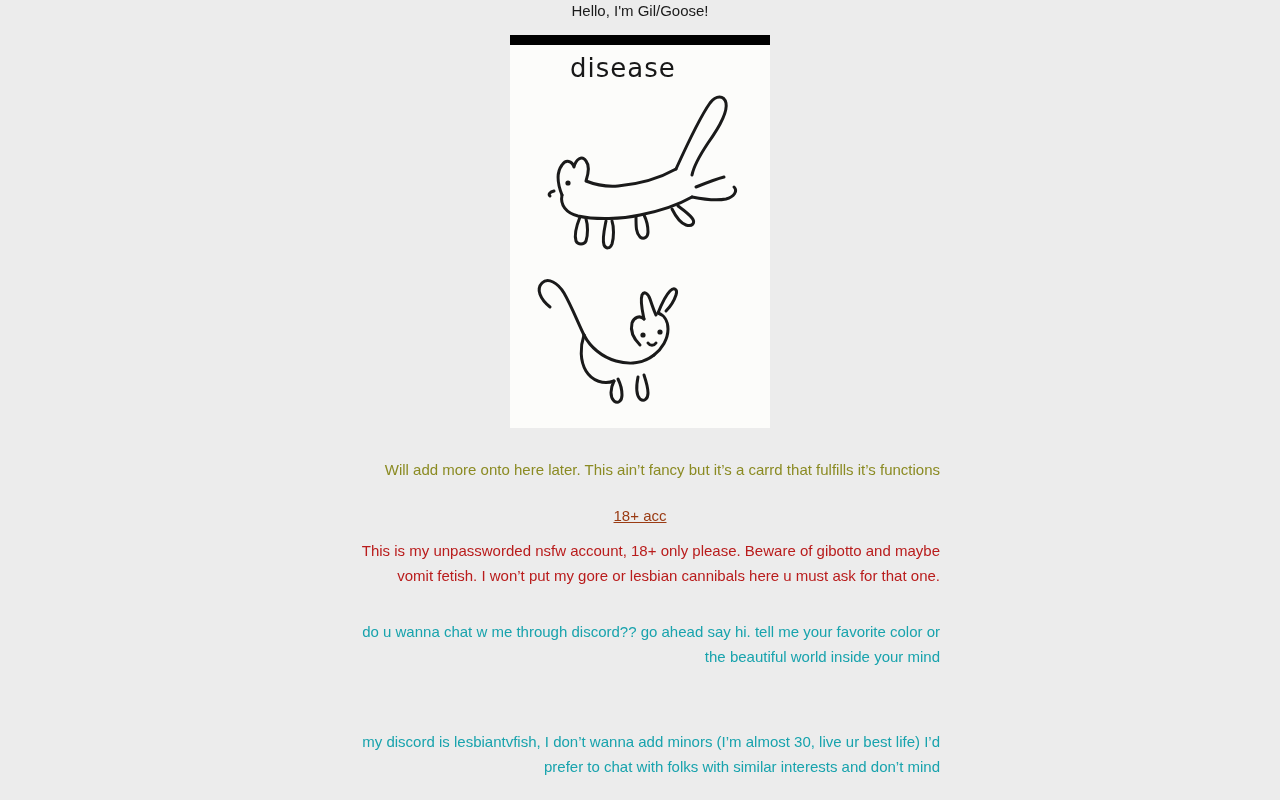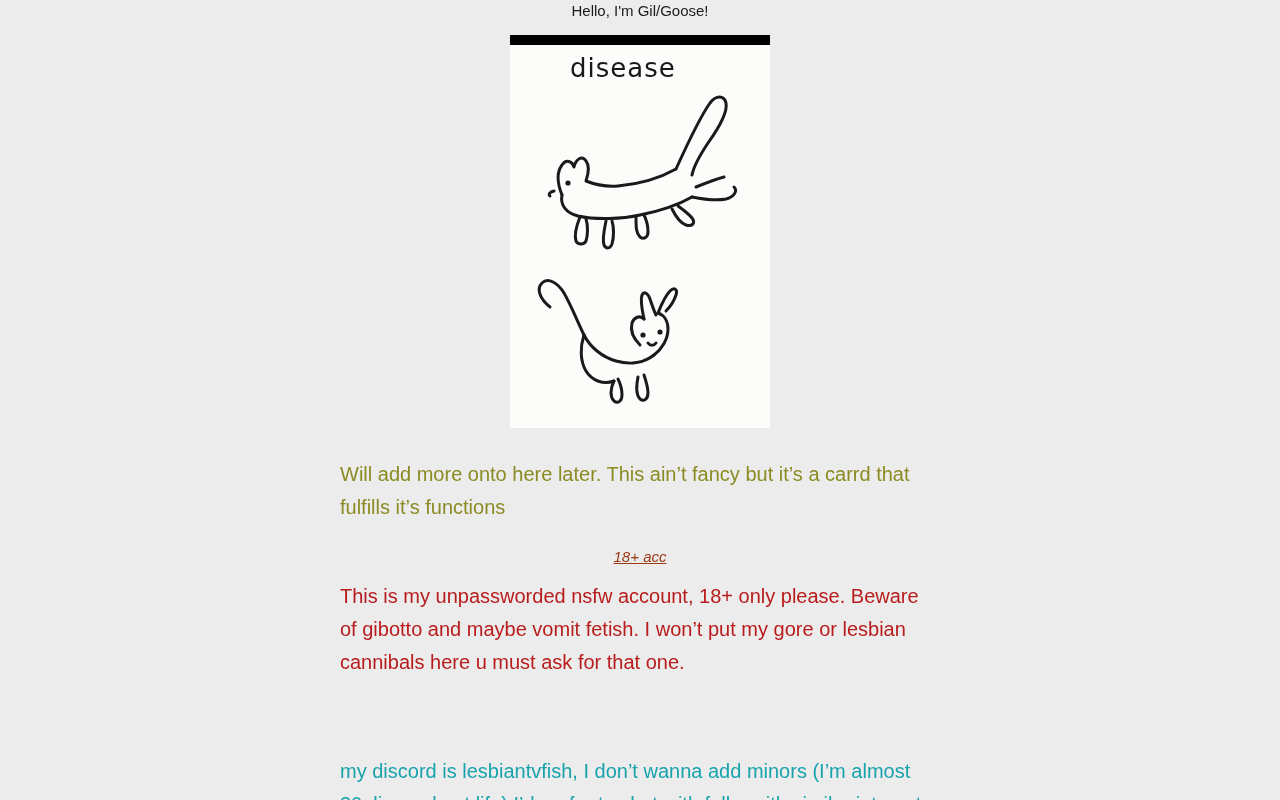--- a/index.html
+++ b/index.html
@@ -59,37 +59,36 @@
     top: 8px;
     left: 60px;
     font-family: "DejaVu Sans", sans-serif;
     font-size: 26px;
     color: #181818;
     letter-spacing: 1px;
   }
 
   .text-block {
     width: 600px;
-    text-align: left;
-    font-size: 20px;
+    text-align: right;
+    font-size: 15px;
     line-height: 1.65;
     margin: 0 0 6px 0;
   }
 
   .note-olive {
     color: #8b8b23;
     margin-top: 18px;
     margin-bottom: 14px;
   }
 
   .link-row {
     width: 600px;
     text-align: center;
     margin: 10px 0 14px 0;
-    font-style: italic;
   }
 
   .nsfw-link {
     color: #9a3b13;
     font-size: 15px;
     text-decoration: underline;
     cursor: pointer;
   }
 
   .note-tan {
@@ -161,16 +160,17 @@
   </div>
 
   <div class="text-block note-olive">Will add more onto here later. This ain’t fancy but it’s a carrd that fulfills it’s functions</div>
 
   <div class="link-row">
     <span class="nsfw-link">18+ acc</span>
   </div>
 
   <div class="text-block note-tan">This is my unpassworded nsfw account, 18+ only please. Beware of gibotto and maybe vomit fetish. I won’t put my gore or lesbian cannibals here u must ask for that one.</div>
 
+  <div class="text-block note-teal">do u wanna chat w me through discord?? go ahead say hi. tell me your favorite color or the beautiful world inside your mind</div>
 
   <div class="text-block note-teal2">my discord is lesbiantvfish, I don’t wanna add minors (I’m almost 30, live ur best life) I’d prefer to chat with folks with similar interests and don’t mind</div>
 
 </div>
 
 </body></html>

